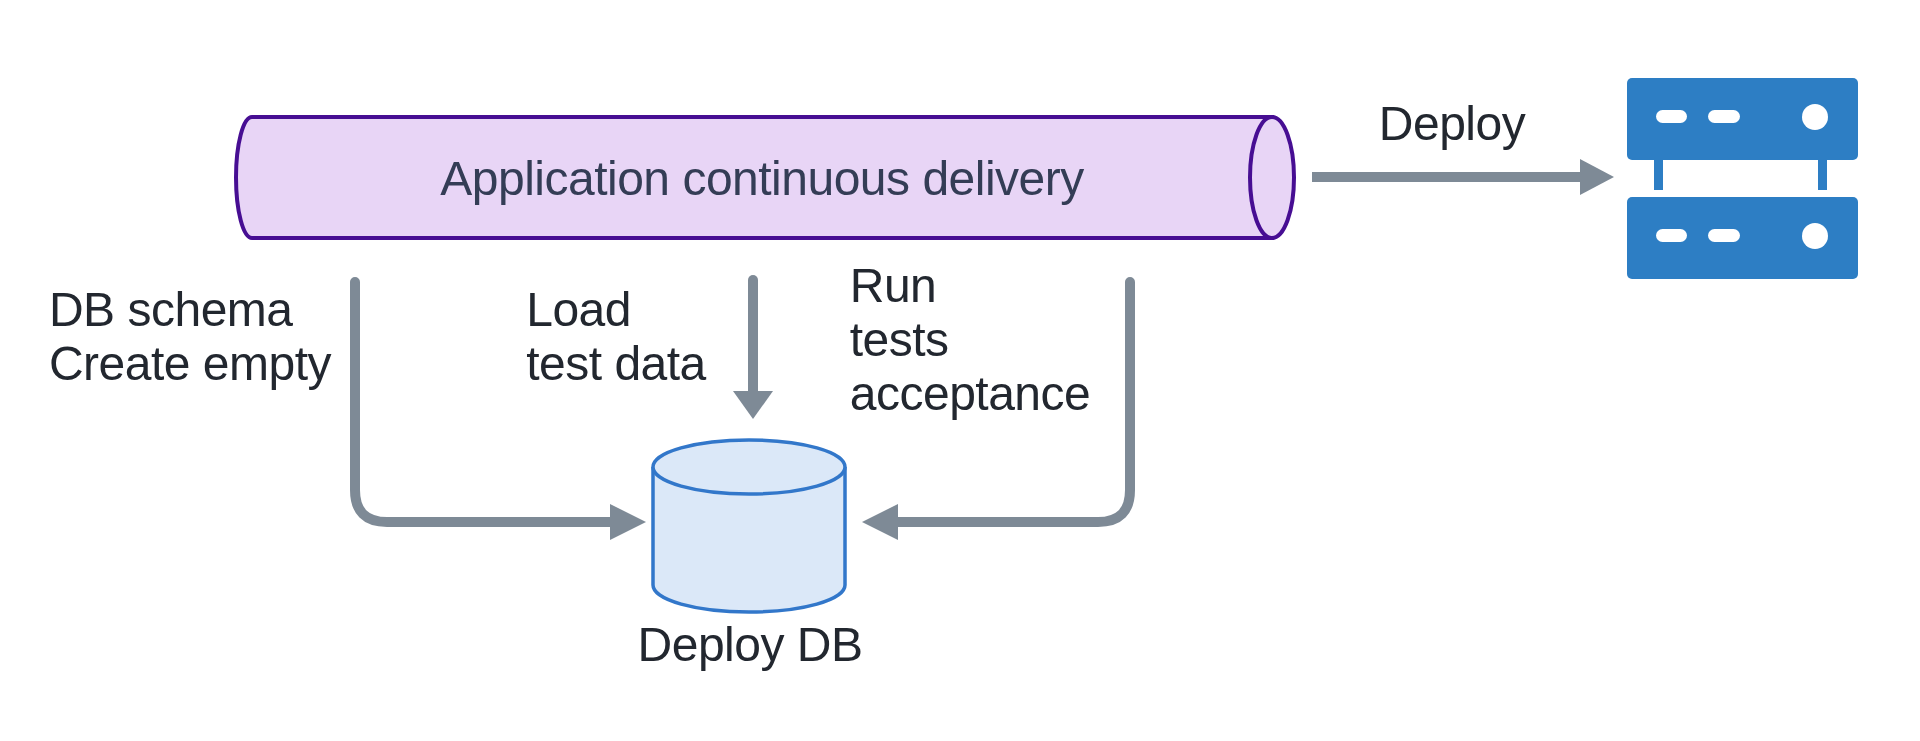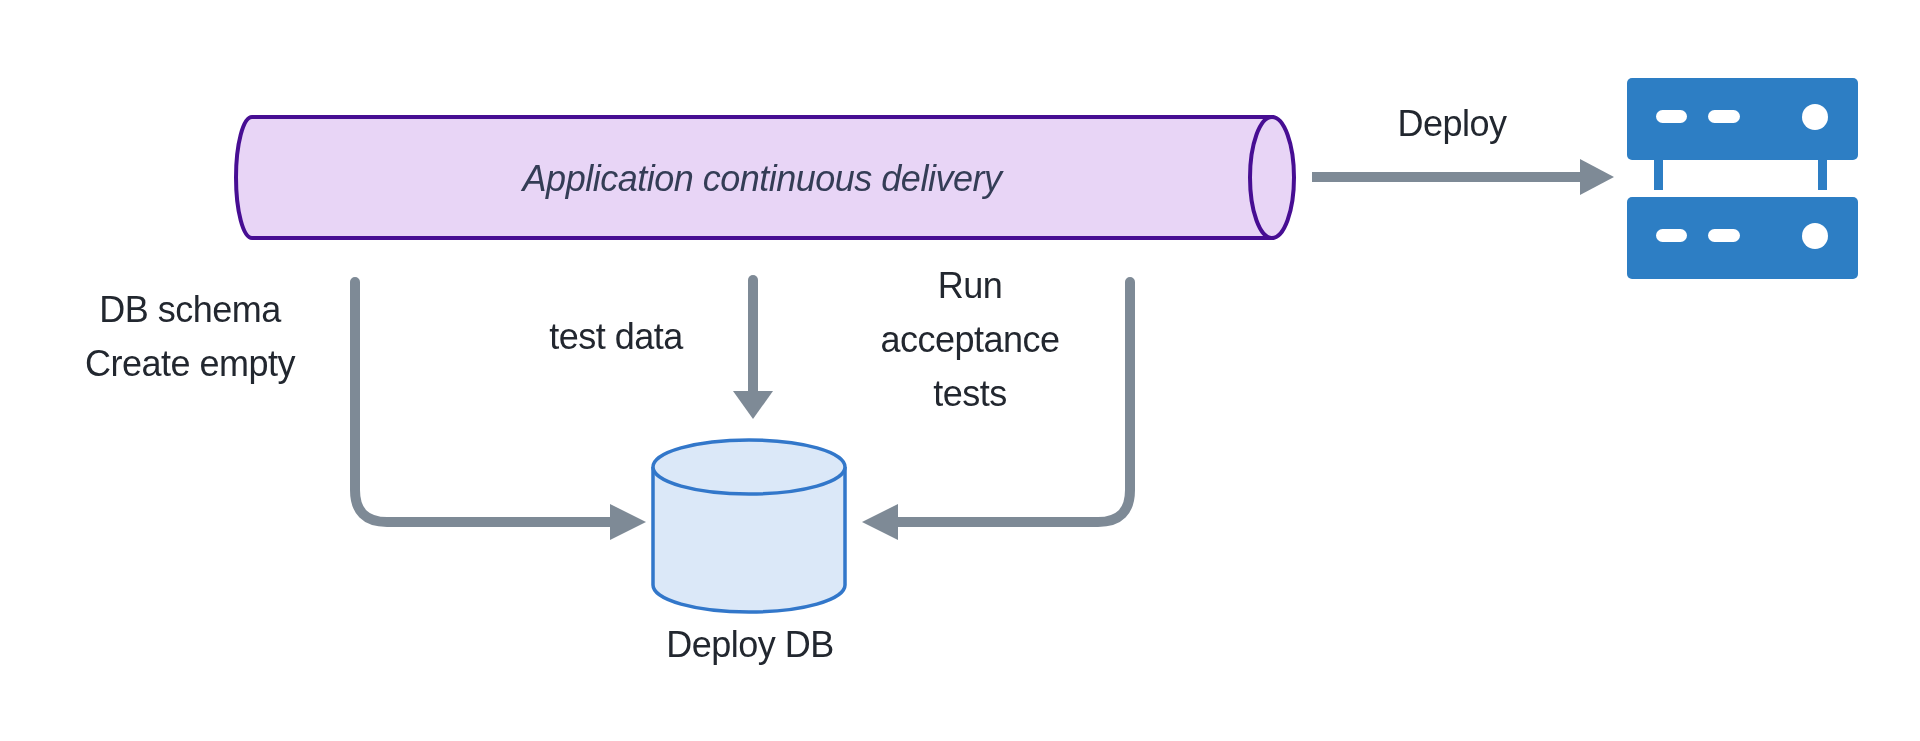--- a/index.html
+++ b/index.html
@@ -30,27 +30,26 @@
   .srv{fill:var(--server-blue);}
   .srv-dash{fill:#ffffff;}
   .srv-dot{fill:#ffffff;}
   .db{fill:var(--db-fill);stroke:var(--db-stroke);stroke-width:3.5;}
 
   
   .label{
     position:absolute;
     transform:translate(-50%,-50%);
     color:var(--text-dark);
-    font-size:36px;
+    font-size:48px;
     line-height:54px;
     letter-spacing:-0.5px;
-    text-align:center;
     white-space:nowrap;
   }
-  .label.on-pipe{color:var(--pipe-text);font-style:italic;}
+  .label.on-pipe{color:var(--pipe-text);}
 </style>
 </head>
 <body>
 
 <div class="canvas">
 
   <svg width="1920" height="741" viewBox="0 0 1920 741">
 
     <path class="pipe" d="M 252 117 H 1272 V 238 H 252 A 16 60.5 0 0 1 252 117 Z"></path>
     <ellipse class="pipe" cx="1272" cy="177.5" rx="22" ry="60.5"></ellipse>
@@ -89,24 +88,25 @@
   <div class="label on-pipe" style="left:762px;top:179px;">Application continuous delivery</div>
 
   <div class="label" style="left:1452px;top:124px;">Deploy</div>
 
   <div class="label" style="left:190px;top:337px;">
     <div>DB schema</div>
     <div>Create empty</div>
   </div>
 
   <div class="label" style="left:616px;top:337px;">
+    <div>Load</div>
     <div>test data</div>
   </div>
 
   <div class="label" style="left:970px;top:340px;">
     <div>Run</div>
+    <div>tests</div>
     <div>acceptance</div>
-    <div>tests</div>
   </div>
 
   <div class="label" style="left:750px;top:645px;">Deploy DB</div>
 
 </div>
 
 </body></html>

